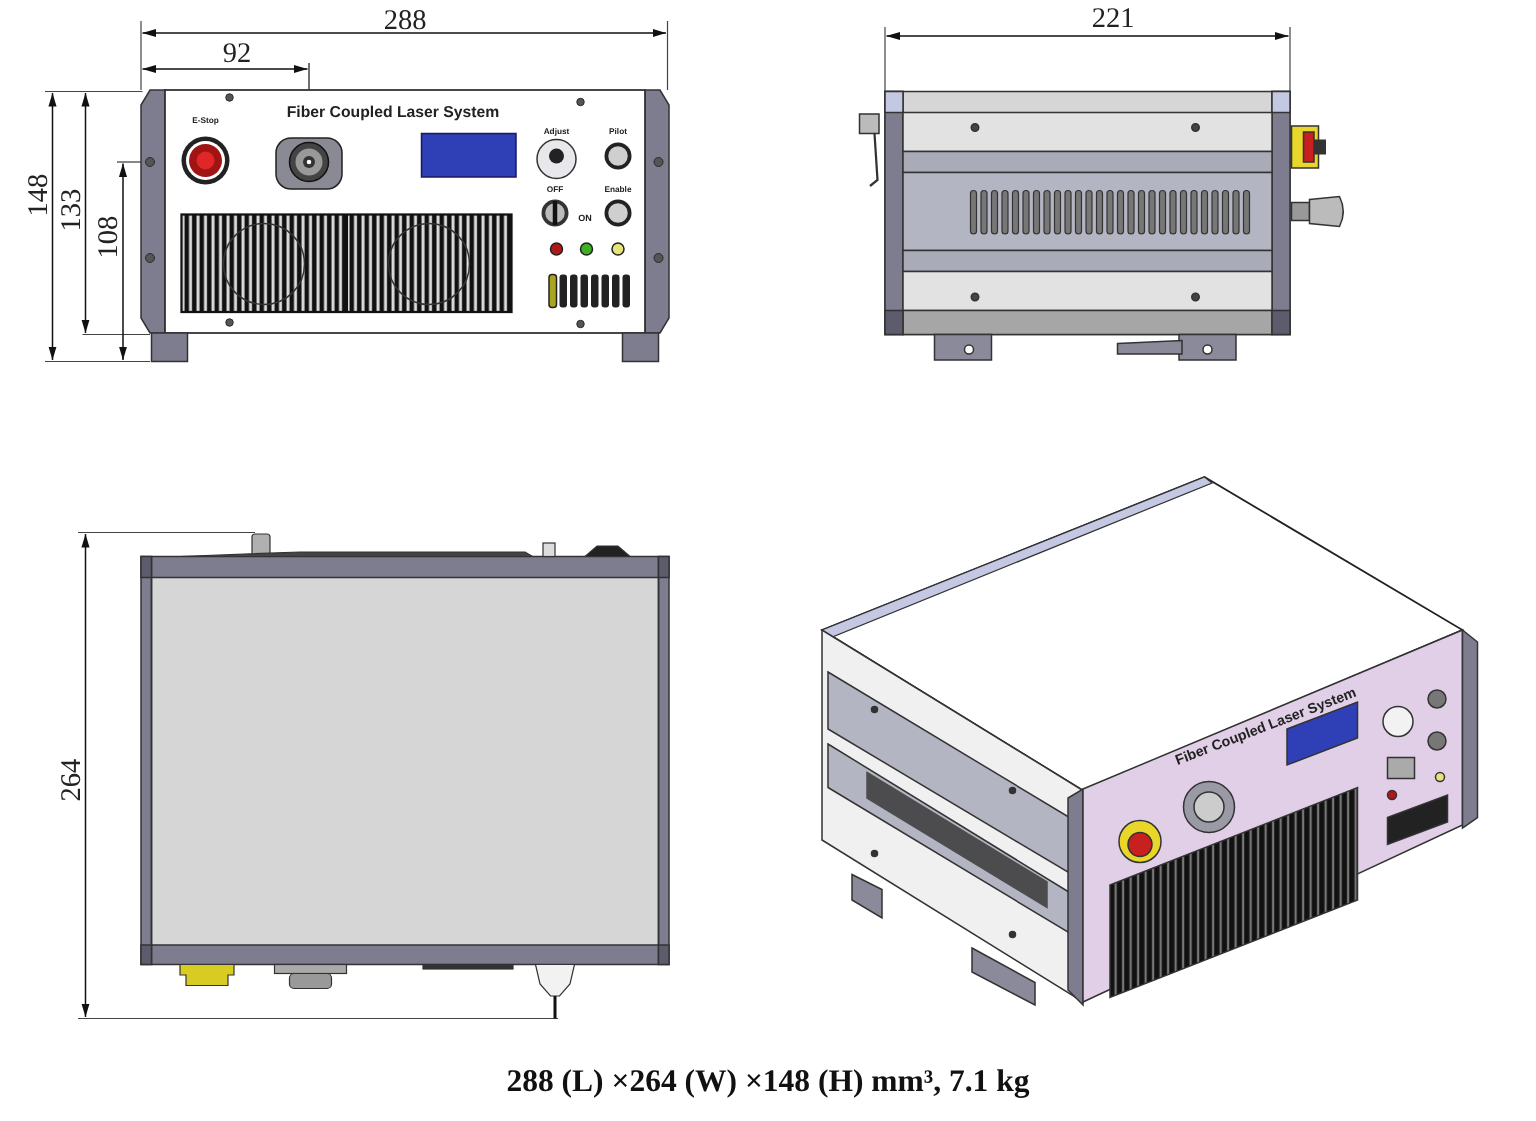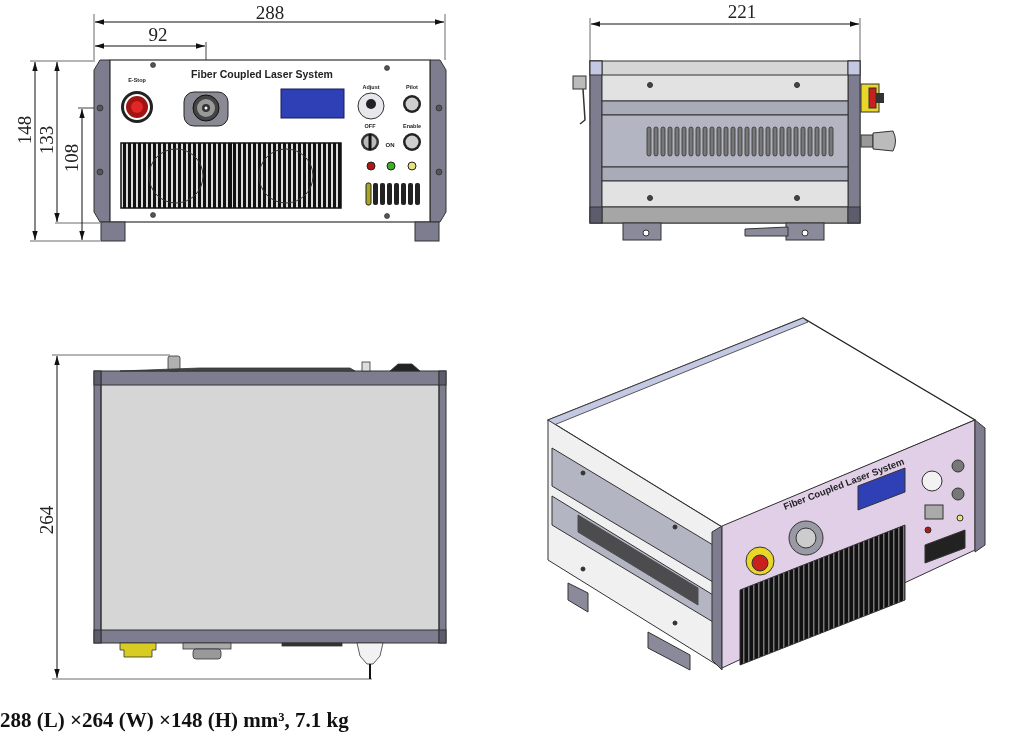--- a/index.html
+++ b/index.html
@@ -2,21 +2,21 @@
 <html><head>
 <meta charset="utf-8">
 <style>
   html, body { margin: 0; padding: 0; background: #ffffff; }
   body { width: 1024px; height: 747px; position: relative; overflow: hidden;
          font-family: "Liberation Serif", serif; }
   .view { position: absolute; left: 0; top: 0; }
   svg text { font-family: "Liberation Serif", serif; }
   .dimtxt { font-size: 19px; fill: #222; }
   .paneltxt { font-family: "Liberation Sans", sans-serif; font-weight: bold; fill: #222; }
-  .caption { position: absolute; left: 0; width: 1024px; top: 708px; 
+  .caption { position: absolute; left: 0; width: 1024px; top: 708px; text-align: center;
              font-family: "Liberation Serif", serif; font-weight: bold; font-size: 21px; color: #111; }
 </style>
 </head>
 <body>
 
 <svg class="view" width="470" height="260" viewBox="0 0 470 260" style="left:0;top:0;">
   <defs>
     <marker id="arr" viewBox="0 0 10 10" refX="10" refY="5" markerWidth="9" markerHeight="9" orient="auto-start-reverse">
       <path d="M0,2 L10,5 L0,8 z" fill="#111"></path>
     </marker>

